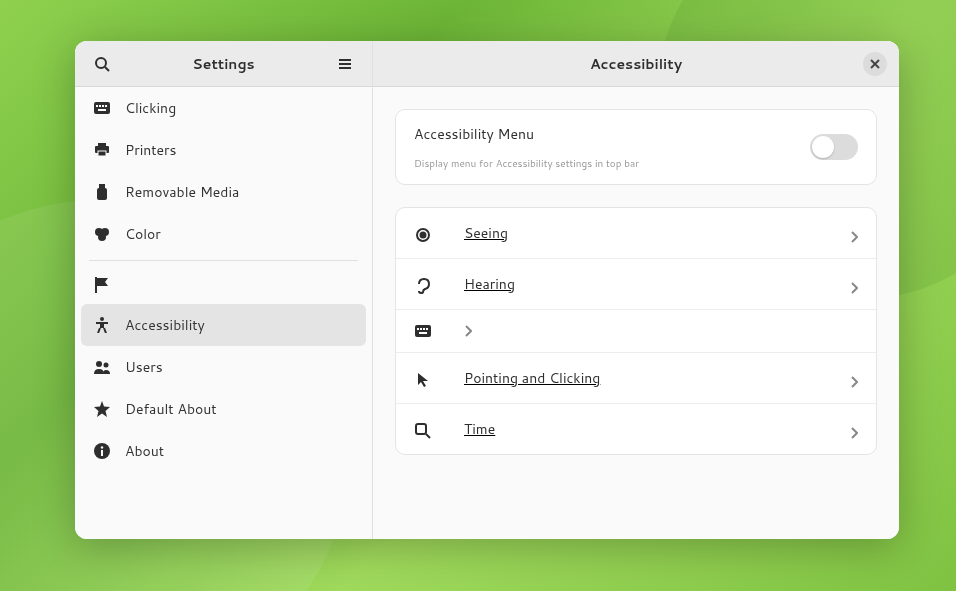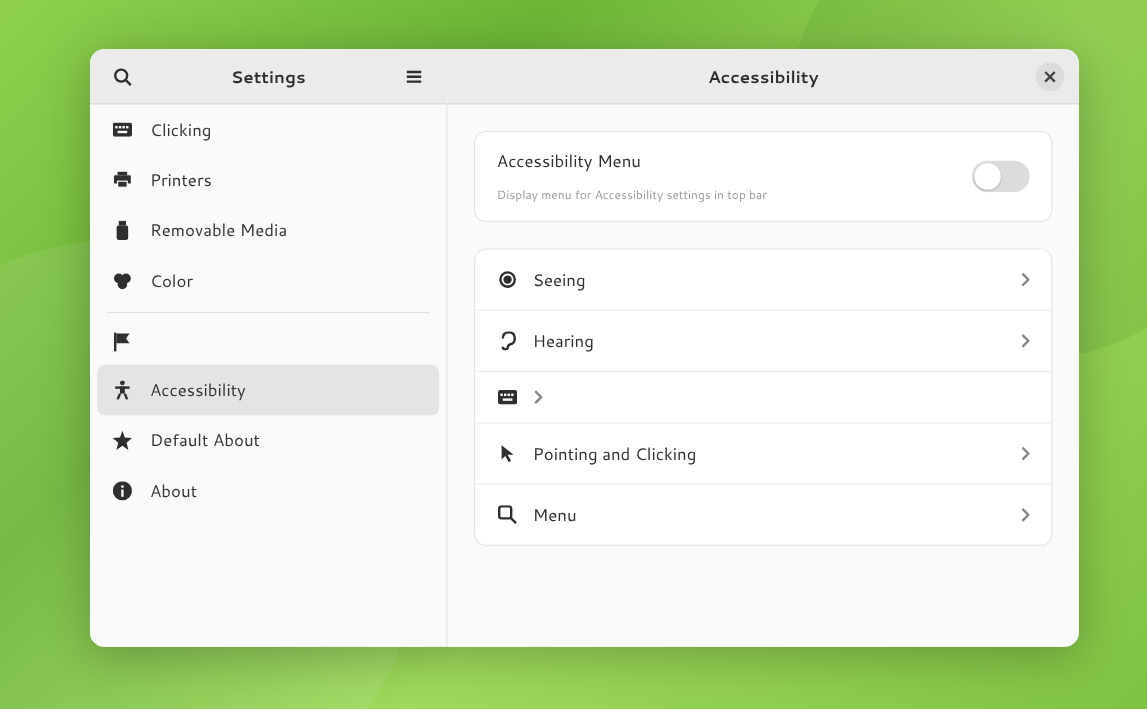--- a/index.html
+++ b/index.html
@@ -70,22 +70,22 @@
 .switch {
   width:48px; height:26px; background:#dcdcdc; border-radius:13px;
   position:relative; cursor:pointer;
 }
 .switch::after {
   content:""; position:absolute; width:22px; height:22px; background:#fff;
   border-radius:50%; top:2px; left:2px; box-shadow:0 1px 2px rgba(0,0,0,0.2);
 }
 
 .cat-row {
-  display:flex; align-items:center; gap:12px; padding:15px 18px;
-  border-bottom:1px solid #ededed; cursor:pointer;
+  display:flex; align-items:flex-end; gap:32px; padding:15px 18px;
+  border-bottom:1px solid #ededed; cursor:pointer;text-decoration:underline;
 }
 .cat-row:last-child { border-bottom:none;}
 .cat-icon { width:18px; display:flex; justify-content:center; color:#2e2e2e;}
 .cat-label { flex:1; font-size:14px; color:#2e2e2e;}
 .chevron { color:#888;}
 
 svg { display:block; }
 </style>
 </head>
 <body>
@@ -174,20 +174,31 @@
               <circle cx="7" cy="2" r="2"></circle>
               <rect x="5" y="5" width="4" height="6"></rect>
               <rect x="1" y="5" width="12" height="2"></rect>
               <line x1="5" y1="11" x2="3" y2="16" stroke="#2e2e2e" stroke-width="2"></line>
               <line x1="9" y1="11" x2="11" y2="16" stroke="#2e2e2e" stroke-width="2"></line>
             </svg>
           </span>
         <span>Accessibility</span>
       </div>
 
+      <div class="sidebar-item">
+        <span class="s-icon">
+            <svg width="16" height="14" viewBox="0 0 16 14" fill="#2e2e2e">
+              <circle cx="5" cy="4" r="3"></circle>
+              <circle cx="12" cy="5" r="2.5"></circle>
+              <path d="M0 14 Q0 9 5 9 Q10 9 10 14 Z"></path>
+              <path d="M9 14 Q9 10 12 10 Q16 10 16 14 Z"></path>
+            </svg>
+          </span>
+        <span>Users</span>
+      </div>
 
       <div class="sidebar-item">
         <span class="s-icon">
             <svg width="16" height="16" viewBox="0 0 16 16" fill="#2e2e2e">
               <path d="M8 0 L10 5.5 L16 6 L11.5 10 L13 16 L8 12.5 L3 16 L4.5 10 L0 6 L6 5.5 Z"></path>
             </svg>
           </span>
         <span>Default About</span>
       </div>
 
@@ -286,21 +297,21 @@
               </svg>
             </span>
         </div>
         <div class="cat-row">
           <span class="cat-icon">
               <svg width="16" height="16" viewBox="0 0 16 16" fill="none" stroke="#2e2e2e" stroke-width="2">
                 <rect x="1" y="1" width="10" height="10" rx="2"></rect>
                 <line x1="11" y1="11" x2="15" y2="15"></line>
               </svg>
             </span>
-          <span class="cat-label">Menu</span>
+          <span class="cat-label">Time</span>
           <span class="chevron">
               <svg width="8" height="12" viewBox="0 0 8 12" fill="none" stroke="#888" stroke-width="2">
                 <path d="M2 1 L7 6 L2 11"></path>
               </svg>
             </span>
         </div>
       </div>
 
     </div>
   </div>

